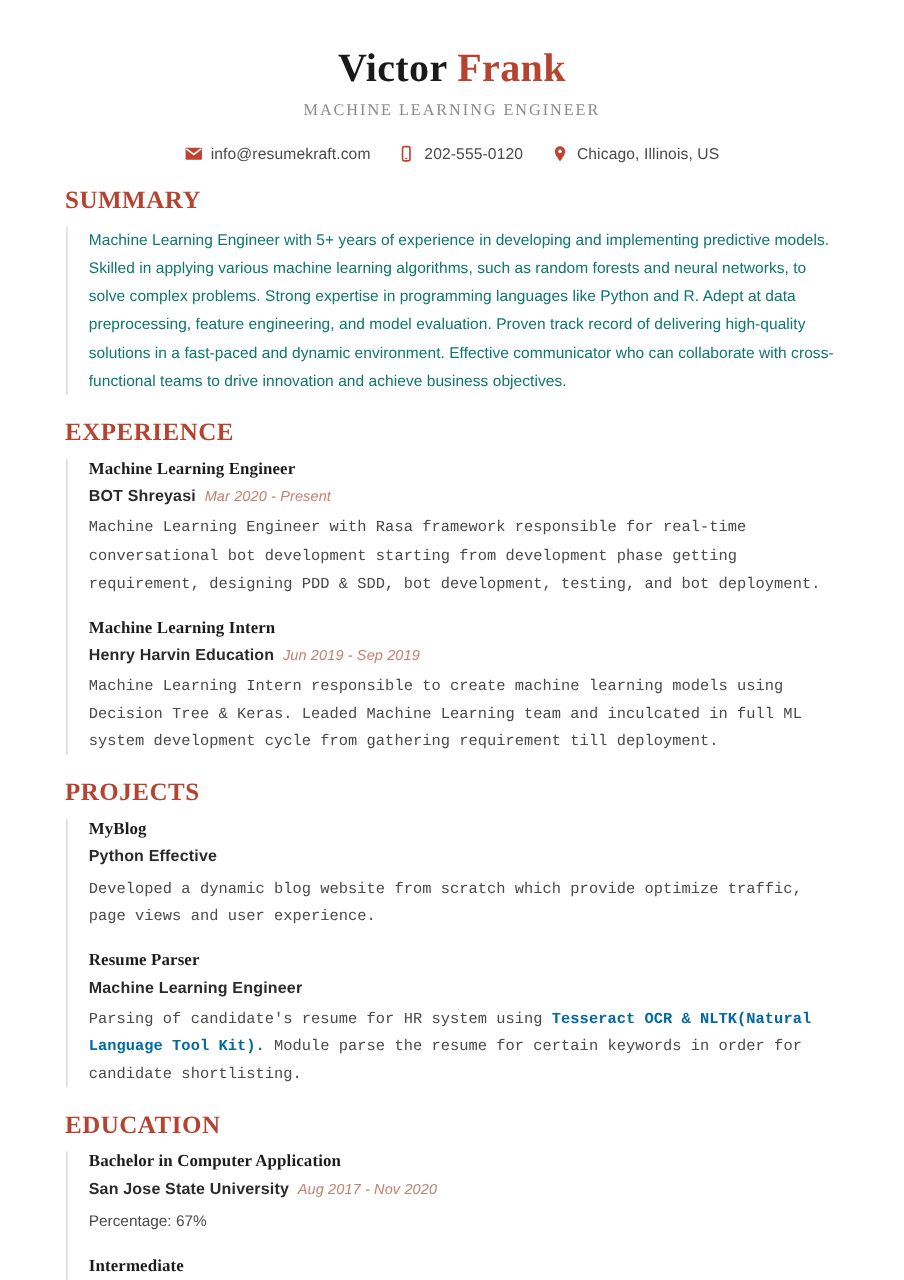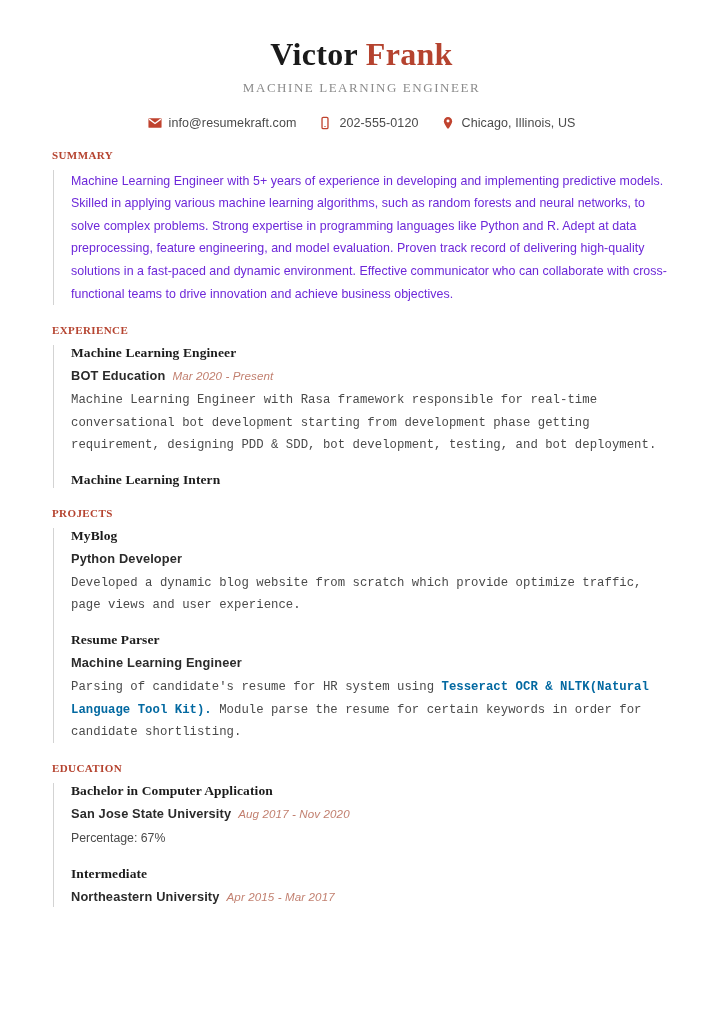--- a/index.html
+++ b/index.html
@@ -73,37 +73,37 @@
     color: #b5432f;
     line-height: 1;
     letter-spacing: -0.5px;
   }
 
   
   .section { margin-top: 19px; }
   .section-title {
     font-family: "Liberation Serif", serif;
     font-weight: bold;
-    font-size: 11px;
+    font-size: 20px;
     color: #b5432f;
     letter-spacing: 0.4px;
     margin: 0 0 9px 0;
     text-transform: uppercase;
   }
 
   .section-body {
     border-left: 1px solid #d3d3d3;
     padding-left: 17px;
     margin-left: 1px;
   }
 
   .para {
     font-size: 12.4px;
     line-height: 1.82;
-    color: #6d28d9;
+    color: #0f766e;
     margin: 0;
     letter-spacing: 0.05px;
   }
 
   .entry { margin-bottom: 15px; }
   .entry:last-child { margin-bottom: 0; }
 
   .entry-title {
     font-family: "Liberation Serif", serif;
     font-weight: bold;
@@ -209,40 +209,44 @@
     </div>
   </div>
 
   <div class="section section-experience">
     <div class="section-title">EXPERIENCE</div>
     <div class="section-body">
 
       <div class="entry">
         <div class="entry-title">Machine Learning Engineer</div>
         <div class="entry-meta">
-          <span class="entry-org">BOT Education</span><span class="entry-date">Mar 2020 - Present</span>
+          <span class="entry-org">BOT Shreyasi</span><span class="entry-date">Mar 2020 - Present</span>
         </div>
         <p class="entry-desc">Machine Learning Engineer with Rasa framework responsible for real-time conversational bot development starting from development phase getting requirement, designing PDD &amp; SDD, bot development, testing, and bot deployment.</p>
       </div>
 
       <div class="entry">
         <div class="entry-title">Machine Learning Intern</div>
+        <div class="entry-meta">
+          <span class="entry-org">Henry Harvin Education</span><span class="entry-date">Jun 2019 - Sep 2019</span>
+        </div>
+        <p class="entry-desc">Machine Learning Intern responsible to create machine learning models using Decision Tree &amp; Keras. Leaded Machine Learning team and inculcated in full ML system development cycle from gathering requirement till deployment.</p>
       </div>
 
     </div>
   </div>
 
   <div class="section section-projects">
     <div class="section-title">PROJECTS</div>
     <div class="section-body">
 
       <div class="entry">
         <div class="entry-title">MyBlog</div>
         <div class="entry-meta">
-          <span class="entry-org">Python Developer</span>
+          <span class="entry-org">Python Effective</span>
         </div>
         <p class="entry-desc">
           <span>Developed a dynamic blog website from scratch which provide optimize traffic, page views and user experience.</span>
         </p>
       </div>
 
       <div class="entry">
         <div class="entry-title">Resume Parser</div>
         <div class="entry-meta">
           <span class="entry-org">Machine Learning Engineer</span>

